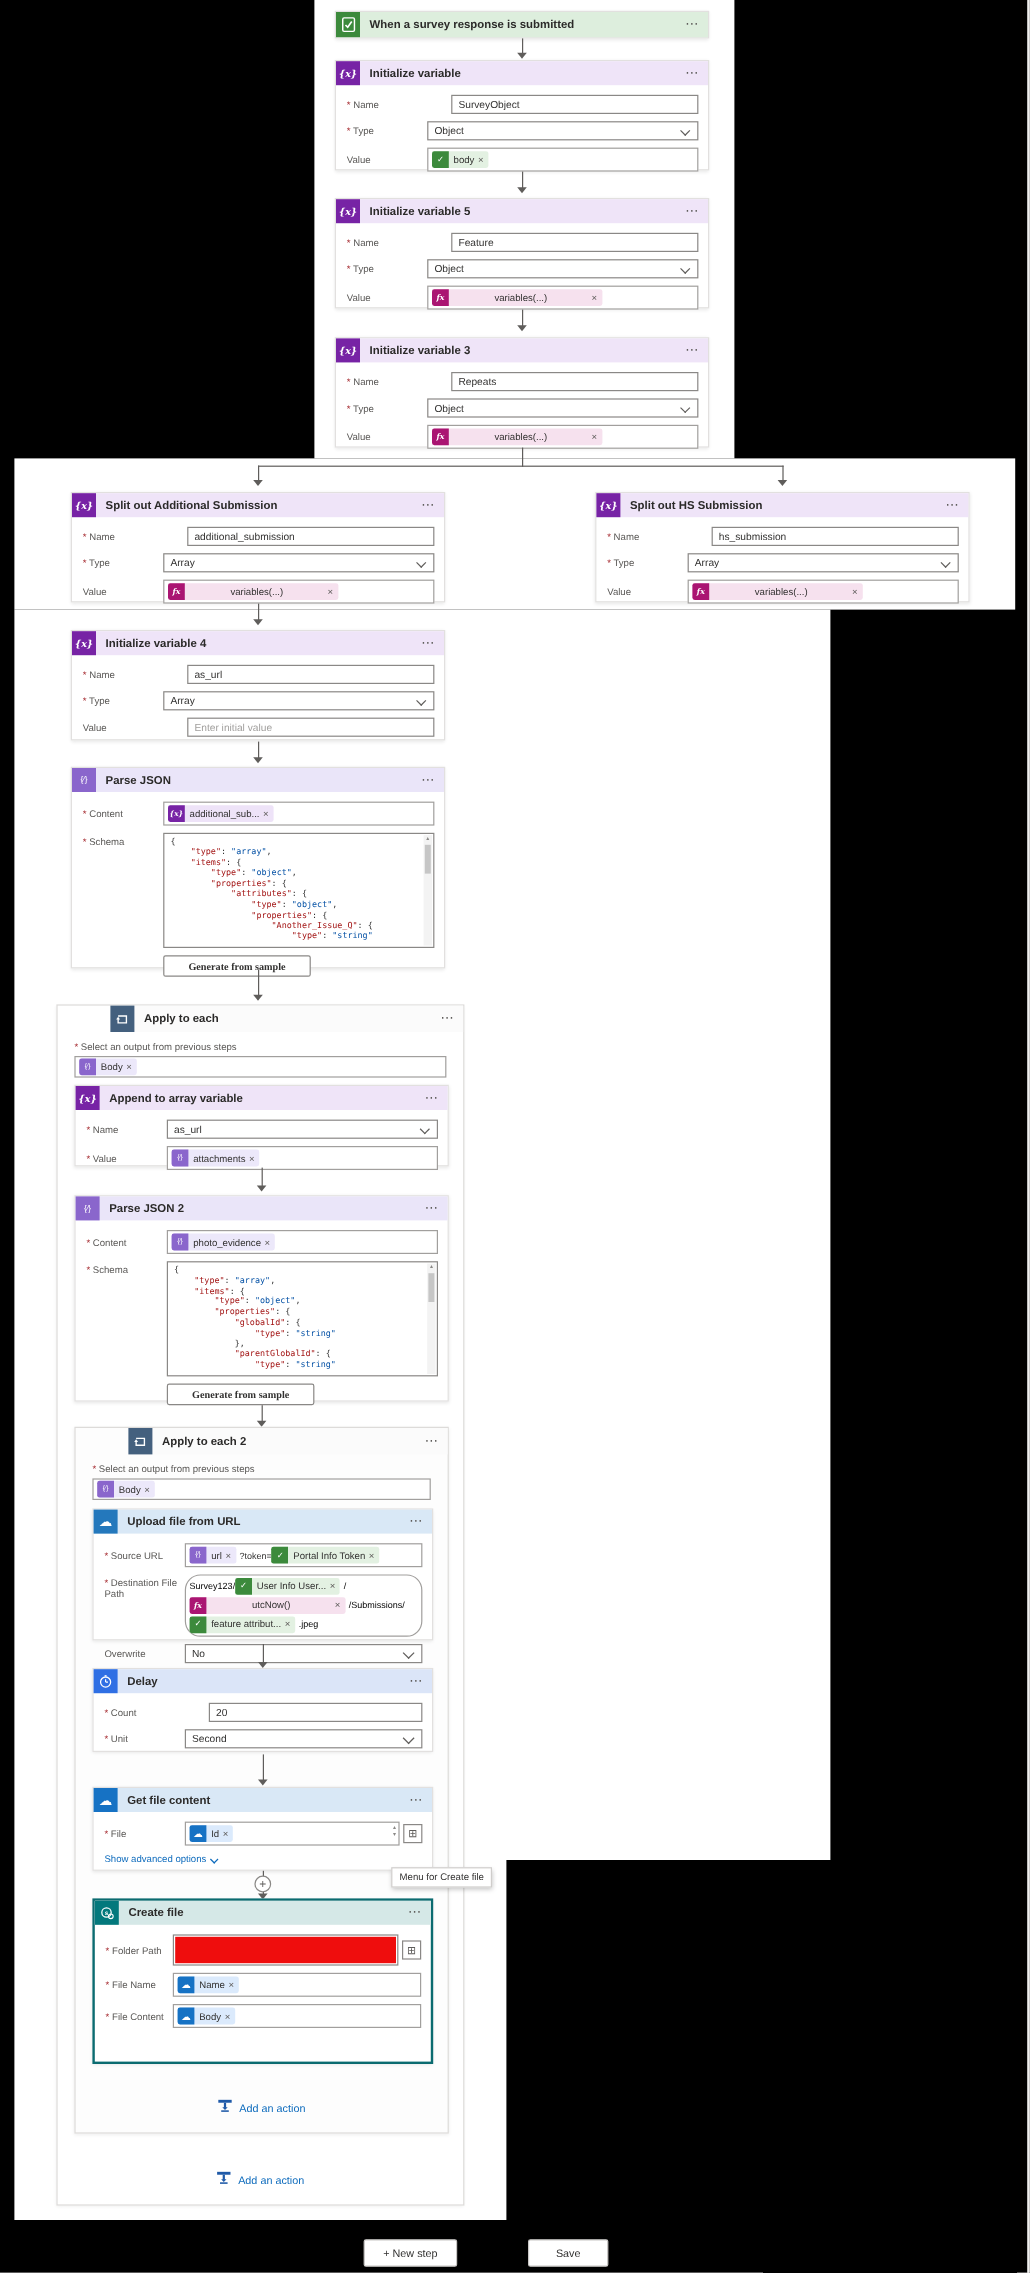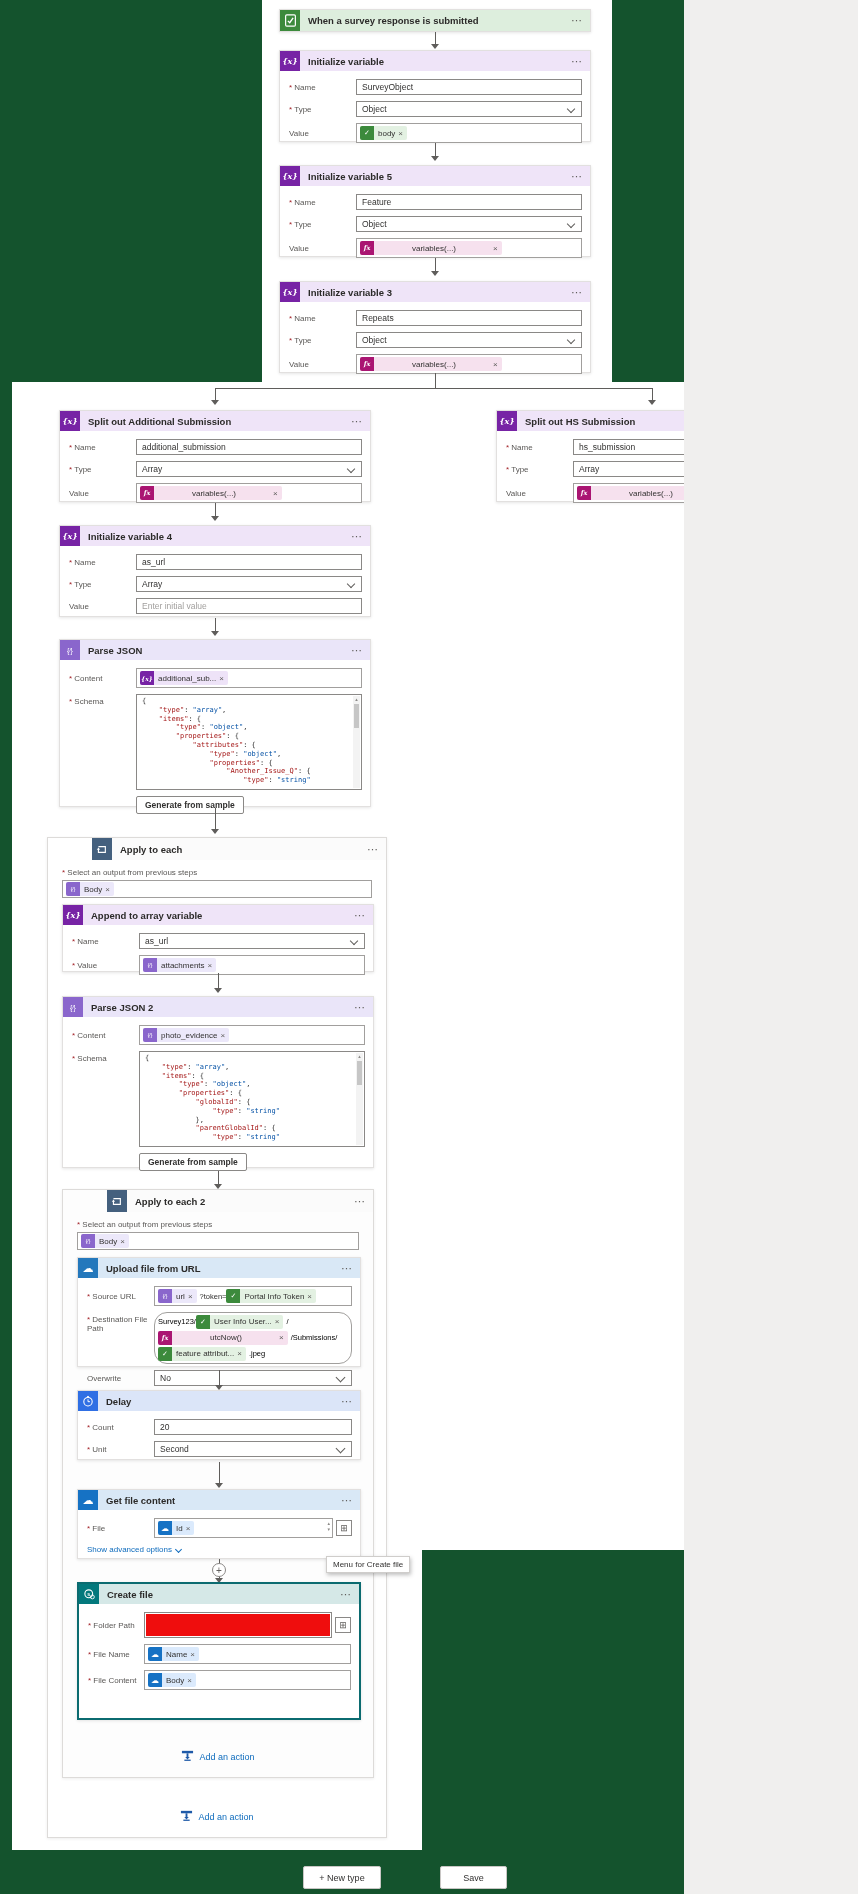--- a/index.html
+++ b/index.html
@@ -1,29 +1,29 @@
 <!DOCTYPE html>
 <html><head>
 <meta charset="utf-8">
 <style>
   html,body{margin:0;padding:0;background:#f0efee;font-family:"Liberation Sans",sans-serif;}
-  #stage{position:relative;width:684px;height:1894px;background:#14532d;overflow:hidden;}
+  #stage{position:relative;width:856px;height:1894px;background:#000000;overflow:hidden;}
   .panel{position:absolute;background:#ffffff;}
   .card{position:absolute;background:#fff;border:1px solid #e2e0df;box-shadow:0 1px 3px rgba(0,0,0,.10);box-sizing:border-box;}
   .hdr{height:20px;display:flex;align-items:center;position:relative;}
   .hicon{width:20px;height:20px;flex:none;display:flex;align-items:center;justify-content:center;color:#fff;}
   .htitle{margin-left:8px;font-size:9.5px;font-weight:600;color:#2b2a29;white-space:nowrap;}
   .dots{position:absolute;right:8px;top:0;line-height:20px;font-size:11px;color:#5f5d5b;cursor:pointer;}
   .cbody{padding:2px 8px 4px 9px;}
   .row{display:flex;align-items:center;margin-top:6px;}
   .lbl{width:67px;flex:none;font-size:8px;color:#5a5856;}
   .lblc{width:56px;flex:none;font-size:8px;color:#5a5856;}
   .req::before{content:"* ";color:#a4262c;}
   .inp{flex:1;height:16px;border:1px solid #8a8886;background:#fff;font-size:8.5px;color:#323130;padding:0 5px;display:flex;align-items:center;box-sizing:border-box;position:relative;font-family:"Liberation Sans",sans-serif;}
-  input.inp{outline:none;}
+  input.inp{outline:none;margin-left:20px;}
   input.inp::placeholder{color:#a19f9d;}
   .dd{padding-right:16px;}
   .chev{width:5px;height:5px;border-right:1.2px solid #605e5c;border-bottom:1.2px solid #605e5c;transform:rotate(45deg);position:absolute;right:7px;top:4px;}
   .tokbox{flex:1;min-height:18px;border:1px solid #a19f9d;background:#fff;display:flex;align-items:center;flex-wrap:wrap;padding:1px 3px;box-sizing:border-box;position:relative;}
   .pill{display:inline-flex;align-items:center;height:14px;border-radius:2px;font-size:8px;color:#323130;padding-right:4px;margin:1px 3px 1px 0;white-space:nowrap;}
   .picon{width:14px;height:14px;border-radius:2px 0 0 2px;color:#fff;display:flex;align-items:center;justify-content:center;margin-right:4px;flex:none;font-size:7px;}
   .px{margin-left:3px;color:#5f5d5b;font-size:8px;cursor:pointer;}
   .pg{background:#e3f1e2;} .pg .picon{background:#3c8a3c;}
   .pf{background:#f6e1ee;gap:34px;} .pf .picon{background:#aa1572;font:italic 600 6.5px "DejaVu Serif",serif;}
   .pv{background:#eee3f8;justify-content:flex-end;} .pv .picon{background:#7723a5;font:italic 600 6px "DejaVu Serif",serif;}
@@ -40,21 +40,21 @@
   .sel-lbl{font-size:8px;color:#5a5856;margin:8px 0 0 14px;}
   .sel-box{margin:3px 14px 0 14px;height:18px;border:1px solid #a19f9d;background:#fff;display:flex;align-items:center;padding:1px 3px;box-sizing:border-box;}
   .vline{position:absolute;width:1px;background:#5f5d5b;}
   .hline{position:absolute;height:1px;background:#5f5d5b;}
   .ahead{position:absolute;width:0;height:0;border-left:4px solid transparent;border-right:4px solid transparent;border-top:5px solid #5f5d5b;}
   .schema{flex:1;height:96px;border:1px solid #8a8886;position:relative;overflow:hidden;box-sizing:border-box;}
   .schema pre{margin:0;padding:2px 10px 2px 5px;font:7px/8.8px "DejaVu Sans Mono",monospace;color:#333;white-space:pre;}
   .schema .k{color:#a31515;} .schema .v{color:#0451a5;}
   .sbar{position:absolute;top:1px;right:1px;bottom:1px;width:7px;background:#f3f3f3;font-size:5px;color:#8a8886;text-align:center;line-height:6px;}
   .sthumb{position:absolute;top:8px;right:1px;width:5px;height:24px;background:#c6c6c6;}
-  .genbtn{display:inline-block;border:1px solid #8a8886;background:#fff;border-radius:2px;font-size:8.5px;font-weight:600;color:#323130;padding:3px 8px;cursor:pointer;}
+  .genbtn{display:inline-block;border:1px solid #8a8886;background:#fff;border-radius:2px;font-size:8.5px;font-weight:600;color:#323130;padding:3px 20px;cursor:pointer;font-family:Liberation Serif, serif;}
   .bluelink{font-size:8px;color:#0f6cbd;cursor:pointer;}
   .addrow{position:absolute;left:0;right:0;display:flex;justify-content:center;align-items:center;gap:5px;cursor:pointer;}
   .addtxt{font-size:9px;color:#0f6cbd;}
   .redbox{position:absolute;top:1px;left:1px;bottom:1px;background:#ef0d0d;}
   .pickbtn{width:16px;height:16px;border:1px solid #8a8886;background:#fff;margin-left:3px;flex:none;display:flex;align-items:center;justify-content:center;font-size:9px;color:#5f5d5b;cursor:pointer;box-sizing:border-box;}
   .stepper{position:absolute;right:2px;top:1px;display:flex;flex-direction:column;font-size:5px;line-height:6px;color:#8a8886;}
   .pluscirc{position:absolute;width:14px;height:14px;border-radius:50%;border:1px solid #8a8886;background:#fff;color:#5f5d5b;font-size:10px;line-height:13px;text-align:center;box-sizing:border-box;cursor:pointer;}
   .tooltip{position:absolute;background:#fff;border:1px solid #cfcdcb;box-shadow:1px 2px 4px rgba(0,0,0,.25);font-size:8px;color:#323130;padding:3px 6px;white-space:nowrap;z-index:50;}
   .btn{position:absolute;background:#fff;border:1px solid #c8c6c4;border-radius:2px;font-size:9px;color:#323130;display:flex;align-items:center;justify-content:center;box-sizing:border-box;cursor:pointer;}
   .advchev{display:inline-block;width:4px;height:4px;border-right:1px solid #0f6cbd;border-bottom:1px solid #0f6cbd;transform:rotate(45deg);margin-left:4px;vertical-align:2px;}
@@ -625,16 +625,16 @@
             <polygon points="4.6,8.6 9.4,8.6 7,11.2" fill="#1f5aa8"></polygon>
             <rect x="3.6" y="11.4" width="6.8" height="1.4" fill="#1f5aa8"></rect>
           </svg>
       </span>
       <span class="addtxt">Add an action</span>
     </div>
   </div>
 
   <div class="tooltip" style="left:326px;top:1556px">Menu for Create file</div>
 
-  <div class="btn" style="left:303px;top:1866px;width:78px;height:23px">+ New type</div>
+  <div class="btn" style="left:303px;top:1866px;width:78px;height:23px">+ New step</div>
   <div class="btn" style="left:440px;top:1866px;width:67px;height:23px">Save</div>
 
 </div>
 
 </body></html>

